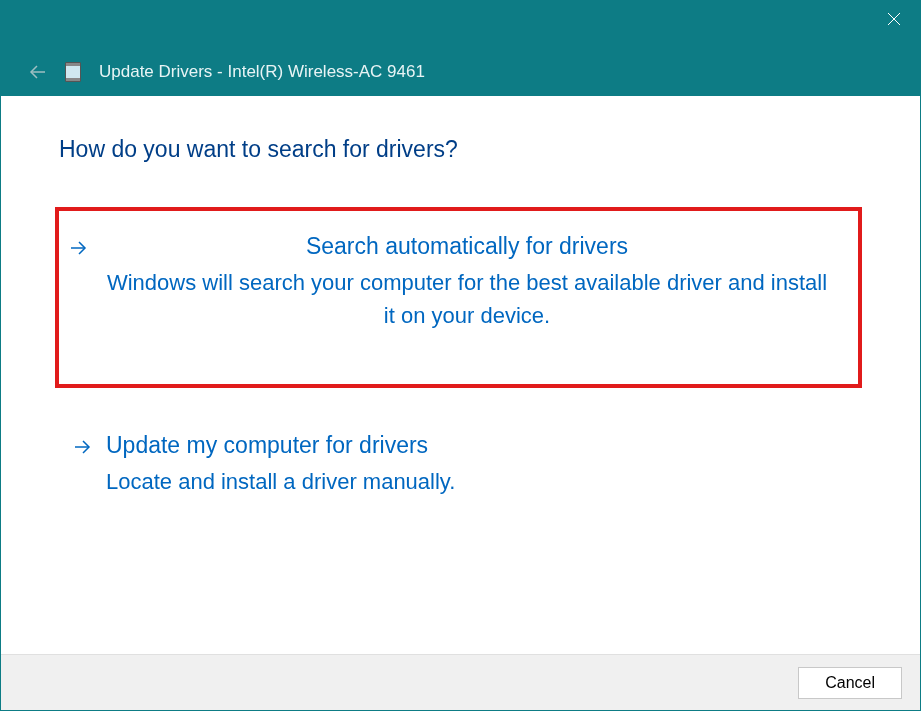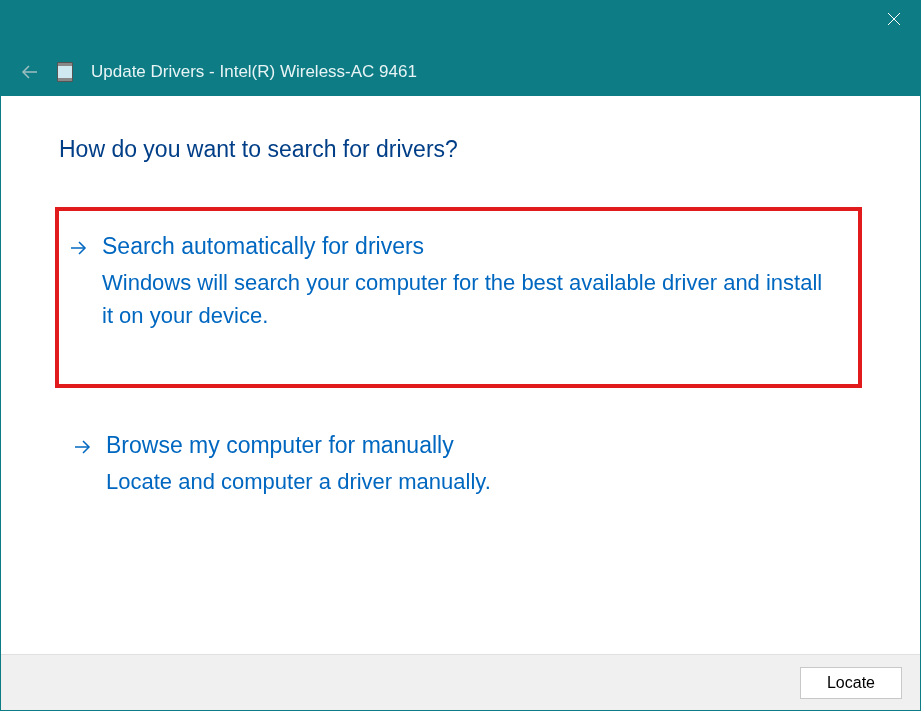--- a/index.html
+++ b/index.html
@@ -39,21 +39,21 @@
     }
     .close-btn svg {
       width: 14px;
       height: 14px;
     }
     .header {
       background: #0d7c85;
       height: 48px;
       display: flex;
       align-items: center;
-      padding: 0 20px;
+      padding: 0 28px;
       gap: 18px;
       color: #c0d8da;
     }
     .back-arrow {
       color: #9fbfc2;
       cursor: pointer;
       display: flex;
       align-items: center;
     }
     .back-arrow svg {
@@ -90,20 +90,21 @@
       display: flex;
       gap: 15px;
       align-items: flex-start;
       margin-bottom: 30px;
     }
     .option.highlighted {
       border: 4px solid #e11b1b;
       padding: 22px 26px 52px 10px;
       margin-left: -4px;
       margin-bottom: 26px;
+      text-align: center;
     }
     .option-arrow {
       color: #0067c0;
       margin-top: 6px;
       flex-shrink: 0;
     }
     .option-arrow svg {
       width: 18px;
       height: 18px;
     }
@@ -180,22 +181,22 @@
     </div>
 
     <div class="option">
       <div class="option-arrow">
         <svg viewBox="0 0 18 18" stroke="currentColor" stroke-width="1.5" fill="none">
           <line x1="2" y1="9" x2="16" y2="9"></line>
           <polyline points="10,3 16,9 10,15"></polyline>
         </svg>
       </div>
       <div class="option-text">
-        <div class="option-title">Browse my computer for manually</div>
-        <div class="option-desc">Locate and computer a driver manually.</div>
+        <div class="option-title">Update my computer for drivers</div>
+        <div class="option-desc">Locate and install a driver manually.</div>
       </div>
     </div>
   </div>
 
   <div class="footer">
-    <button class="cancel-btn">Locate</button>
+    <button class="cancel-btn">Cancel</button>
   </div>
 </div>
 
 </body></html>

